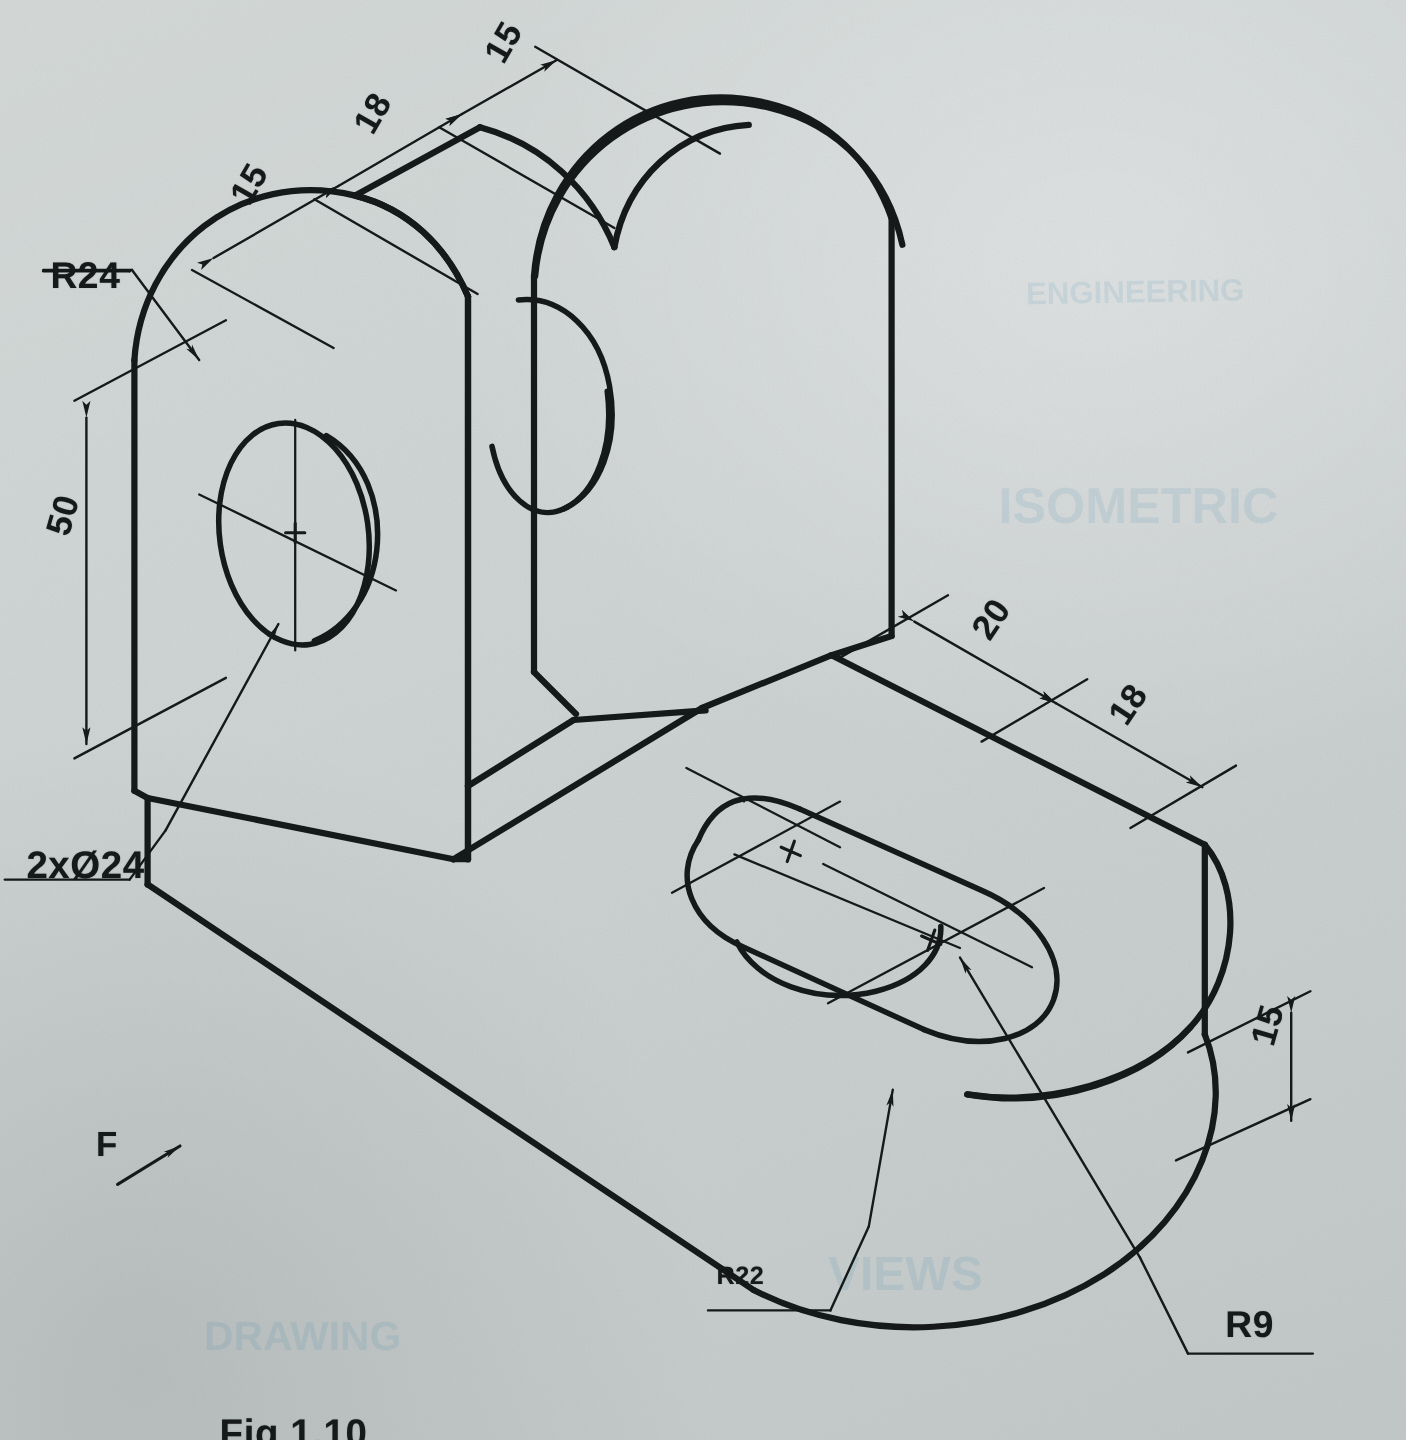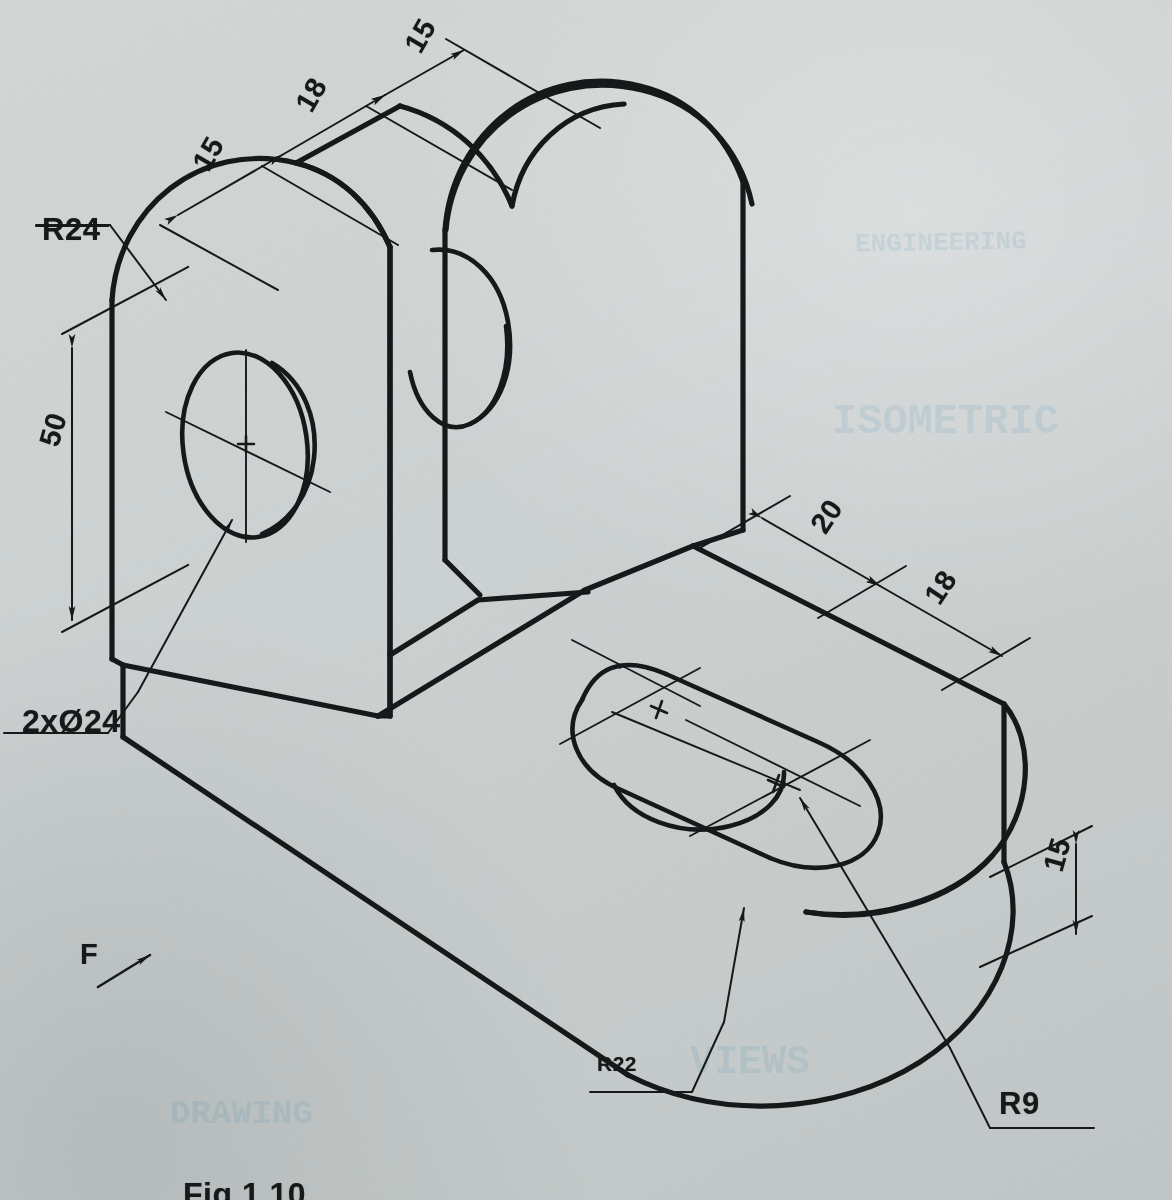--- a/index.html
+++ b/index.html
@@ -21,21 +21,20 @@
     opacity:.55;
     mix-blend-mode:multiply;
     pointer-events:none;
   }
   #ghost{
     position:absolute;inset:0;
     pointer-events:none;
     opacity:.085;
     color:#0369a1;
     font-weight:bold;
-    font-family:Liberation Mono, monospace;
   }
   .gh{position:absolute;white-space:nowrap;}
   svg{position:absolute;left:0;top:0;}
   .lbl{
     position:absolute;
     color:#15191a;
     font-weight:bold;
     white-space:nowrap;
     letter-spacing:.5px;
     text-shadow:0 0 1px rgba(0,0,0,.35);
@@ -282,17 +281,17 @@
 
 <div class="lbl" style="left:33px;top:441px;font-size:29px;transform:rotate(-74deg);transform-origin:left top;">50</div>
 
 <div class="lbl" style="left:804px;top:521px;font-size:29px;transform:rotate(-56deg);transform-origin:left top;">20</div>
 <div class="lbl" style="left:918px;top:592px;font-size:29px;transform:rotate(-56deg);transform-origin:left top;">18</div>
 <div class="lbl" style="left:1037px;top:866px;font-size:29px;transform:rotate(-74deg);transform-origin:left top;">15</div>
 
 <div class="lbl" style="left:42px;top:196px;font-size:31px;margin-top:16px;">R24</div>
 <div class="lbl" style="left:22px;top:692px;font-size:32px;margin-top:11px;">2xØ24</div>
 <div class="lbl" style="left:597px;top:1052px;font-size:21px;">R22</div>
-<div class="lbl" style="left:999px;top:1086px;font-size:31px;">R9</div>
+<div class="lbl" style="left:1021px;top:1086px;font-size:31px;">R9</div>
 
 <div class="lbl" style="left:80px;top:938px;font-size:29px;">F</div>
 
 <div class="lbl" style="left:183px;top:1176px;font-size:32px;">Fig 1.10</div>
 
 </body></html>

